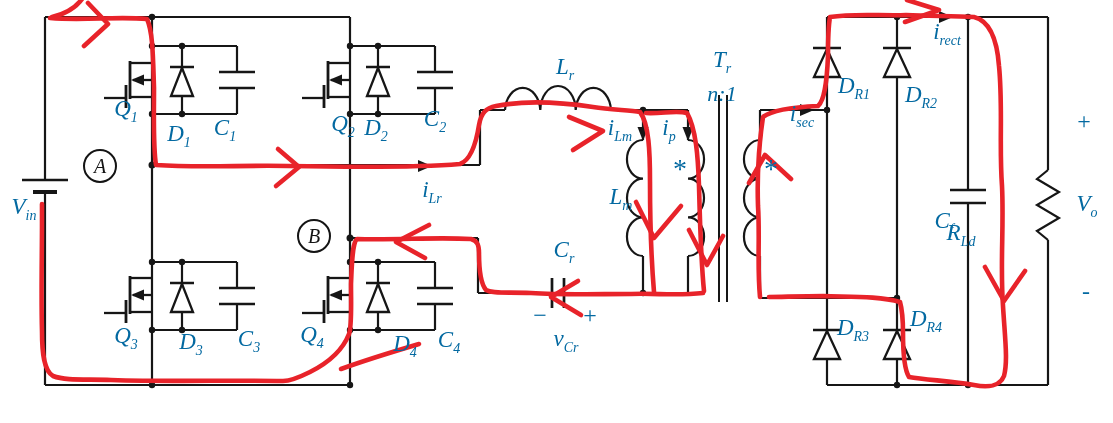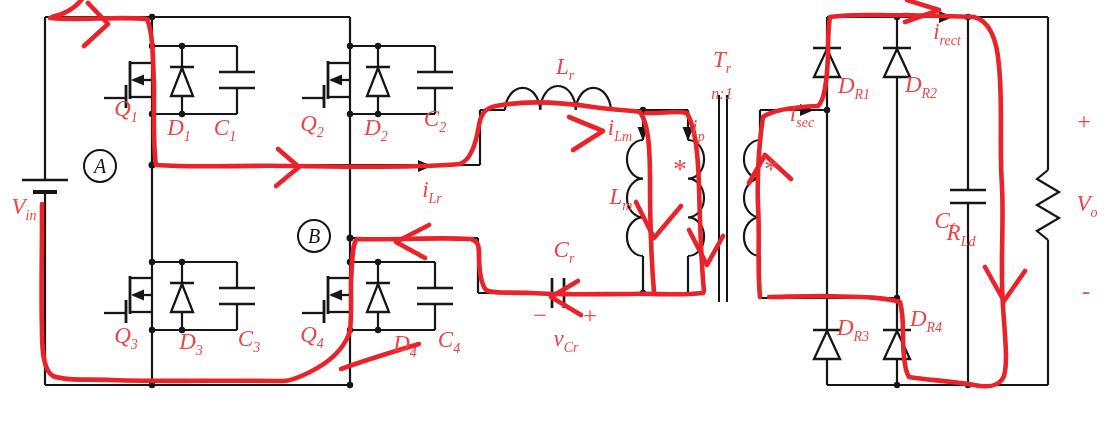--- a/index.html
+++ b/index.html
@@ -1,24 +1,24 @@
 <!DOCTYPE html>
 <html><head>
 <meta charset="utf-8">
 <style>
   html,body{margin:0;padding:0;background:#fff;}
   .stage{position:relative;width:1113px;height:423px;background:#fff;overflow:hidden;
          font-family:"Liberation Serif","DejaVu Serif",serif;}
   svg{position:absolute;left:0;top:0;}
   .lbl{position:absolute;transform:translate(-50%,-50%);font-style:italic;
-       font-size:23px;color:#ef4444;white-space:nowrap;line-height:1;z-index:3;}
+       font-size:23px;color:#0369a1;white-space:nowrap;line-height:1;z-index:3;}
   .lbl sub{font-size:14px;font-style:italic;letter-spacing:0;}
   .sign{font-style:normal;font-size:24px;}
   .star{font-style:normal;font-size:28px;}
-  .ratio{font-size:16px;}
+  .ratio{font-size:22px;}
   .node-circle{position:absolute;transform:translate(-50%,-50%);width:30px;height:30px;
        border:2px solid #141414;border-radius:50%;display:flex;align-items:center;
        justify-content:center;font-style:italic;font-size:20px;color:#141414;z-index:3;background:transparent;}
 </style>
 </head>
 <body>
 
 <div class="stage">
 
 <svg width="1113" height="423" viewBox="0 0 1113 423">
@@ -162,24 +162,24 @@
     <path d="M749,183 L765,155 L791,179"></path>
     <path d="M907,0 L939,10 L905,22"></path>
     <path d="M985,267 L1004,301 L1025,271"></path>
     <path d="M419,344 C392,352 363,361 341,369"></path>
   </g>
 </svg>
 
 <span class="lbl" style="left:24px;top:209px"><span>V</span><sub>in</sub></span>
 
 <span class="lbl" style="left:126px;top:111px"><span>Q</span><sub>1</sub></span>
-<span class="lbl" style="left:179px;top:130px"><span>D</span><sub>1</sub></span>
+<span class="lbl" style="left:179px;top:136px"><span>D</span><sub>1</sub></span>
 <span class="lbl" style="left:225px;top:130px"><span>C</span><sub>1</sub></span>
 
-<span class="lbl" style="left:312px;top:126px"><span>Q</span><sub>2</sub></span>
+<span class="lbl" style="left:343px;top:126px"><span>Q</span><sub>2</sub></span>
 <span class="lbl" style="left:376px;top:130px"><span>D</span><sub>2</sub></span>
 <span class="lbl" style="left:435px;top:121px"><span>C</span><sub>2</sub></span>
 
 <span class="lbl" style="left:126px;top:338px"><span>Q</span><sub>3</sub></span>
 <span class="lbl" style="left:191px;top:344px"><span>D</span><sub>3</sub></span>
 <span class="lbl" style="left:249px;top:341px"><span>C</span><sub>3</sub></span>
 
 <span class="lbl" style="left:312px;top:337px"><span>Q</span><sub>4</sub></span>
 <span class="lbl" style="left:405px;top:346px"><span>D</span><sub>4</sub></span>
 <span class="lbl" style="left:449px;top:342px"><span>C</span><sub>4</sub></span>
@@ -187,38 +187,38 @@
 <span class="node-circle" style="left:100px;top:166px">
       <span>A</span>
     </span>
 <span class="node-circle" style="left:314px;top:236px">
       <span>B</span>
     </span>
 
 <span class="lbl" style="left:432px;top:192px"><span>i</span><sub>Lr</sub></span>
 <span class="lbl" style="left:565px;top:69px"><span>L</span><sub>r</sub></span>
 <span class="lbl" style="left:620px;top:130px"><span>i</span><sub>Lm</sub></span>
-<span class="lbl" style="left:698px;top:130px"><span>i</span><sub>p</sub></span>
+<span class="lbl" style="left:669px;top:130px"><span>i</span><sub>p</sub></span>
 <span class="lbl" style="left:621px;top:199px"><span>L</span><sub>m</sub></span>
 
 <span class="lbl" style="left:564px;top:252px"><span>C</span><sub>r</sub></span>
 <span class="lbl sign" style="left:540px;top:315px">−</span>
 <span class="lbl sign" style="left:590px;top:315px">+</span>
 <span class="lbl" style="left:566px;top:341px"><span>v</span><sub>Cr</sub></span>
 
 <span class="lbl" style="left:722px;top:62px"><span>T</span><sub>r</sub></span>
 <span class="lbl ratio" style="left:722px;top:94px">n:1</span>
 <span class="lbl star" style="left:680px;top:169px">*</span>
 <span class="lbl star" style="left:771px;top:169px">*</span>
 
 <span class="lbl" style="left:802px;top:116px"><span>i</span><sub>sec</sub></span>
 <span class="lbl" style="left:947px;top:34px"><span>i</span><sub>rect</sub></span>
 
 <span class="lbl" style="left:854px;top:88px"><span>D</span><sub>R1</sub></span>
-<span class="lbl" style="left:921px;top:87px"><span>D</span><sub>R2</sub></span>
+<span class="lbl" style="left:921px;top:97px"><span>D</span><sub>R2</sub></span>
 <span class="lbl" style="left:853px;top:330px"><span>D</span><sub>R3</sub></span>
 <span class="lbl" style="left:926px;top:321px"><span>D</span><sub>R4</sub></span>
 
 <span class="lbl" style="left:944px;top:223px"><span>C</span><sub>f</sub></span>
 <span class="lbl" style="left:961px;top:235px"><span>R</span><sub>Ld</sub></span>
 <span class="lbl" style="left:1087px;top:206px"><span>V</span><sub>o</sub></span>
 <span class="lbl sign" style="left:1084px;top:121px">+</span>
 <span class="lbl sign" style="left:1086px;top:291px">-</span>
 
 </div>

